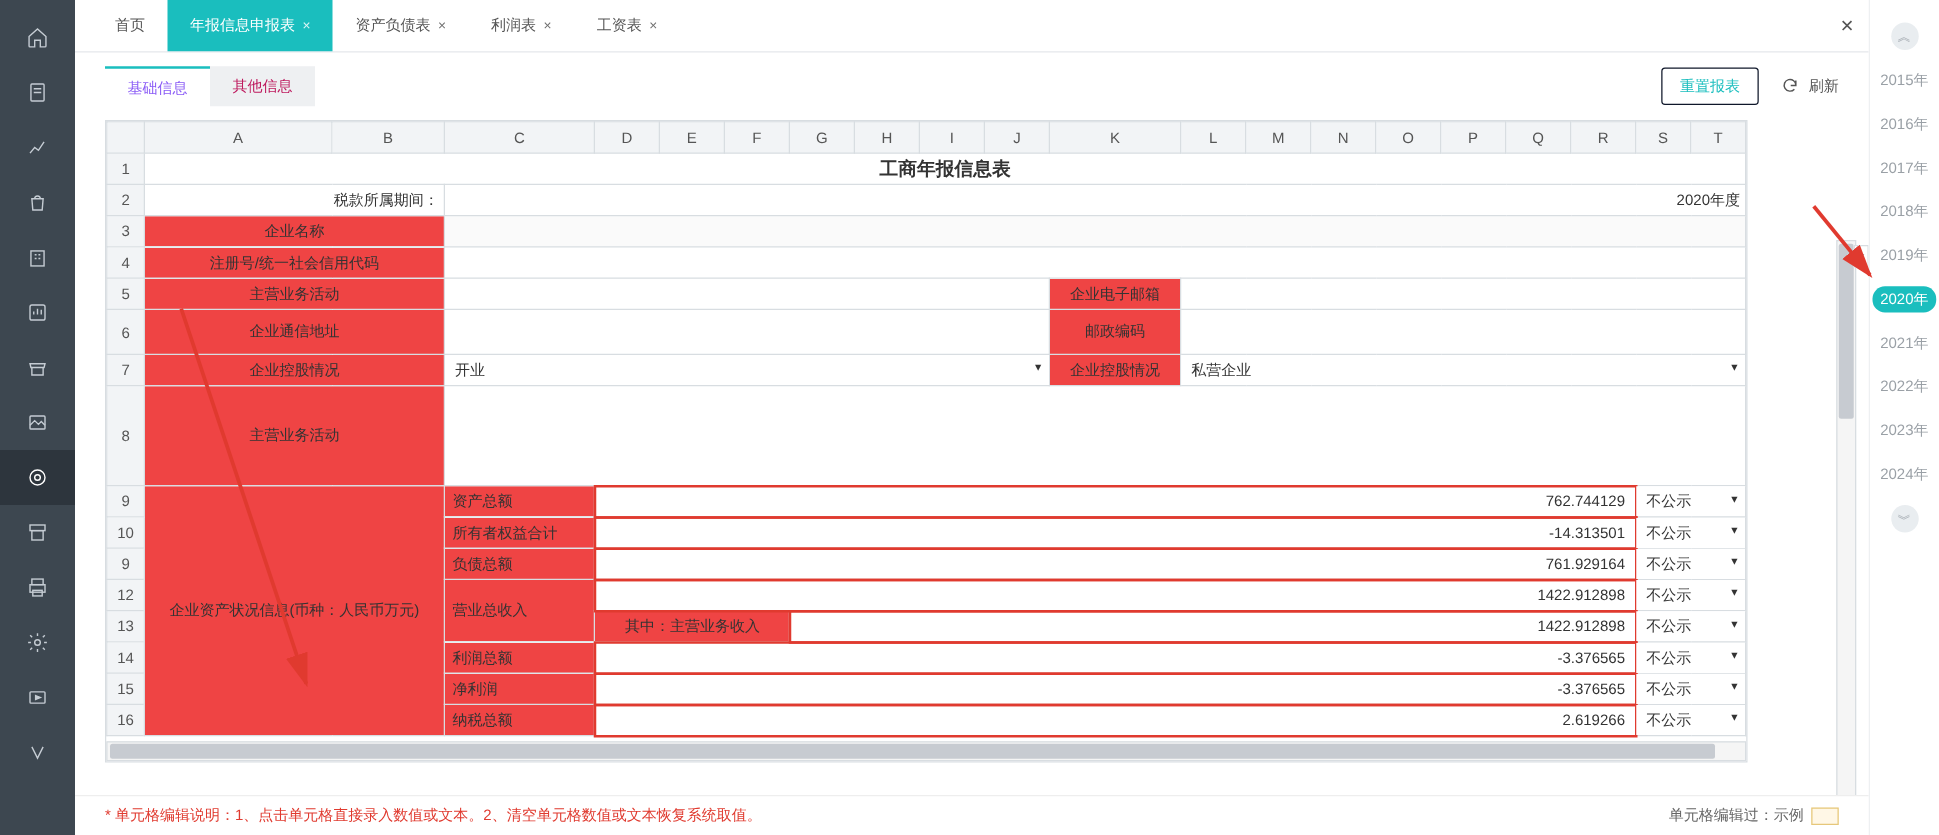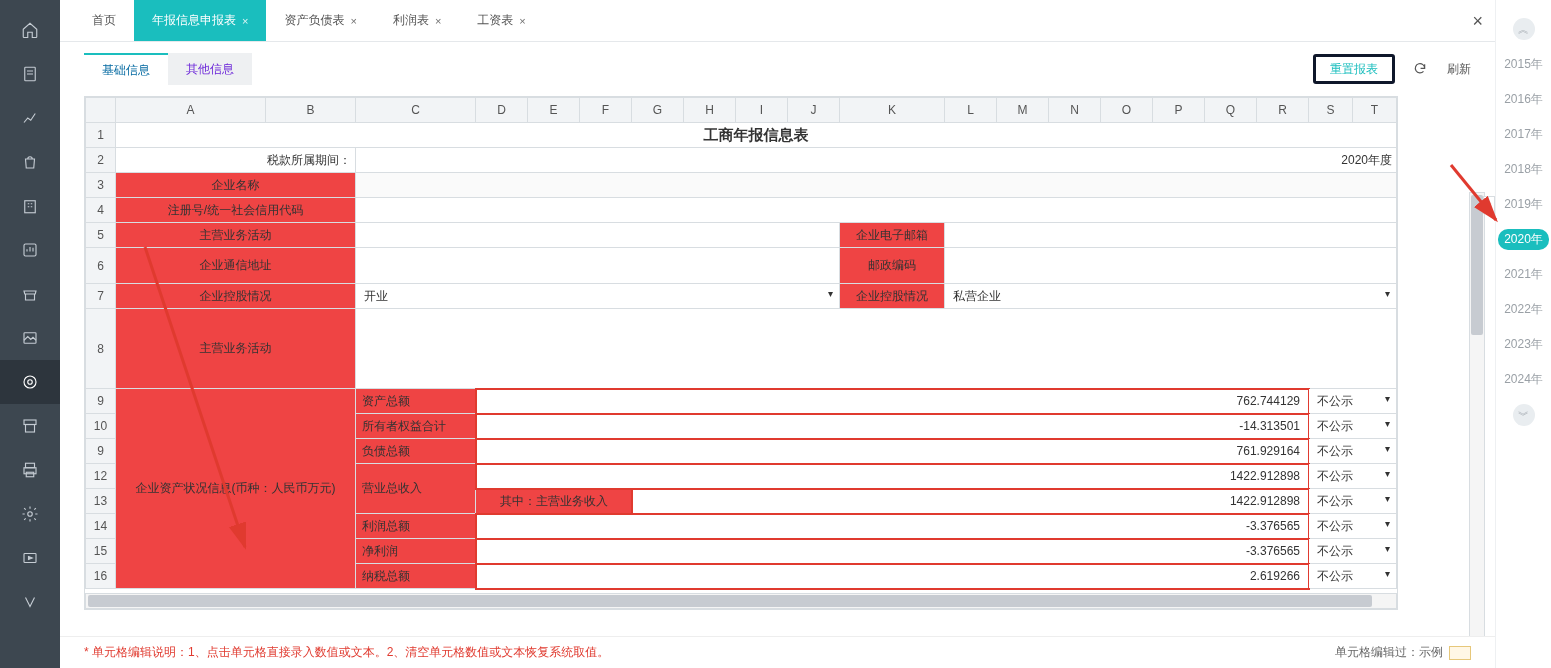--- a/index.html
+++ b/index.html
@@ -14,25 +14,25 @@
   .main { flex: 1; display: flex; flex-direction: column; position: relative; }
   
   .tabrow { height: 42px; border-bottom: 1px solid #e5e8eb; display: flex; align-items: stretch; padding-left: 14px; position: relative; }
   .tab { display: flex; align-items: center; padding: 16px 18px; color: #555; cursor: pointer; position: relative; }
   .tab.active { background: #1abebe; color: #fff; }
   .tab .x { margin-left: 6px; font-size: 11px; opacity: .85; }
   .tabrow-close { position: absolute; right: 12px; top: 50%; transform: translateY(-50%); font-size: 18px; color: #555; cursor: pointer; }
   
   .toolbar { height: 54px; display: flex; align-items: center; justify-content: space-between; padding: 0 24px; }
   .subtabs { display: flex; gap: 0; }
-  .subtab { height: 32px; padding: 0 18px; display: flex; align-items: center; background: #eef0f2; color: #6d28d9; cursor: pointer; }
-  .subtab.active { background: #fff; color: #0369a1; border-top: 2px solid #1abebe; }
+  .subtab { height: 32px; padding: 0 18px; display: flex; align-items: center; background: #eef0f2; color: #be185d; cursor: pointer; }
+  .subtab.active { background: #fff; color: #8b5cf6; border-top: 2px solid #1abebe; }
   .toolbtns { display: flex; align-items: center; gap: 18px; }
-  .btn-outline { height: 30px; padding: 0 14px; border: 3px solid #0f172a; color: #1abebe; border-radius: 3px; background: #fff; display: flex; align-items: center; cursor: pointer; }
-  .btn-refresh { display: flex; align-items: center; gap: 20px; color: #555; cursor: pointer; text-align: center; }
+  .btn-outline { height: 30px; padding: 0 14px; border: 1px solid #0f172a; color: #1abebe; border-radius: 3px; background: #fff; display: flex; align-items: center; cursor: pointer; }
+  .btn-refresh { display: flex; align-items: center; gap: 8px; color: #555; cursor: pointer; text-align: center; }
   .btn-refresh svg { width: 14px; height: 14px; stroke: currentColor; fill: none; stroke-width: 2; }
   
   .sheet-wrap { flex: 1; padding: 0 24px 0 24px; position: relative; overflow: hidden; }
   .sheet { border: 1px solid #d8dde1; display: inline-block; position: relative; }
   table.grid { border-collapse: collapse; table-layout: fixed; }
   table.grid th, table.grid td { border: 1px solid #d8dde1; background: #fff; height: 25px; font-size: 12px; text-align: center; vertical-align: middle; padding: 0 4px; overflow: hidden; white-space: nowrap; text-overflow: ellipsis; }
   table.grid th { background: #f2f4f6; font-weight: normal; color: #555; }
   table.grid th.rowhdr { width: 30px; }
   table.grid td.label { background: #ef4444; }
   table.grid td.tall { height: 36px; }

